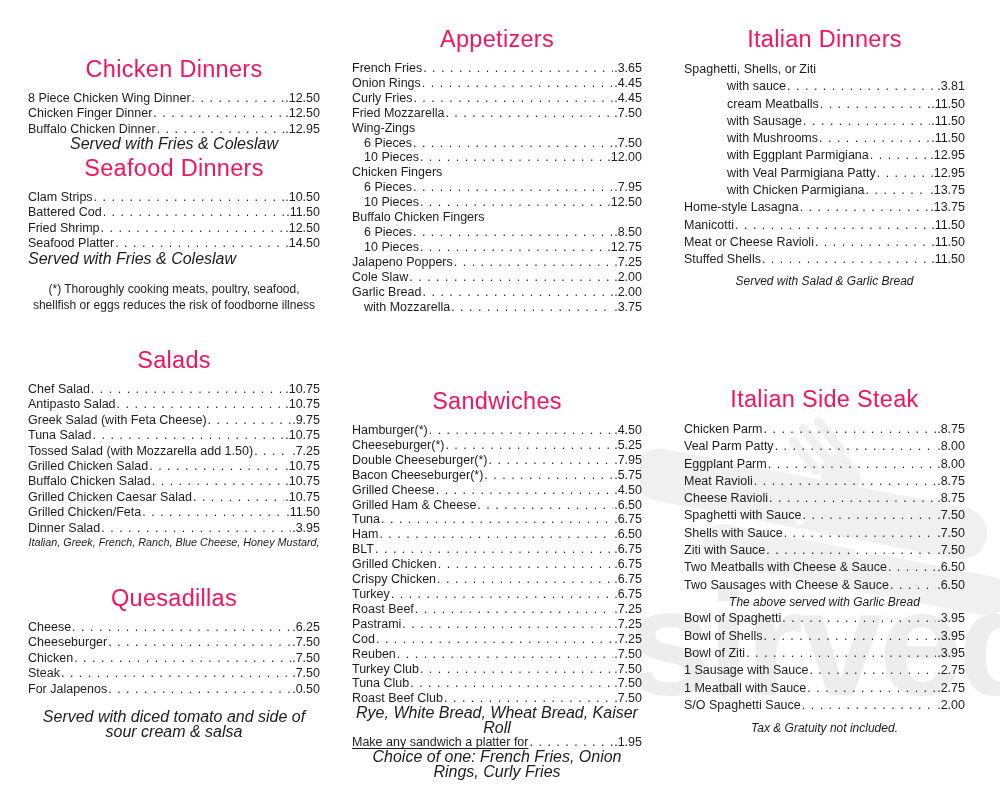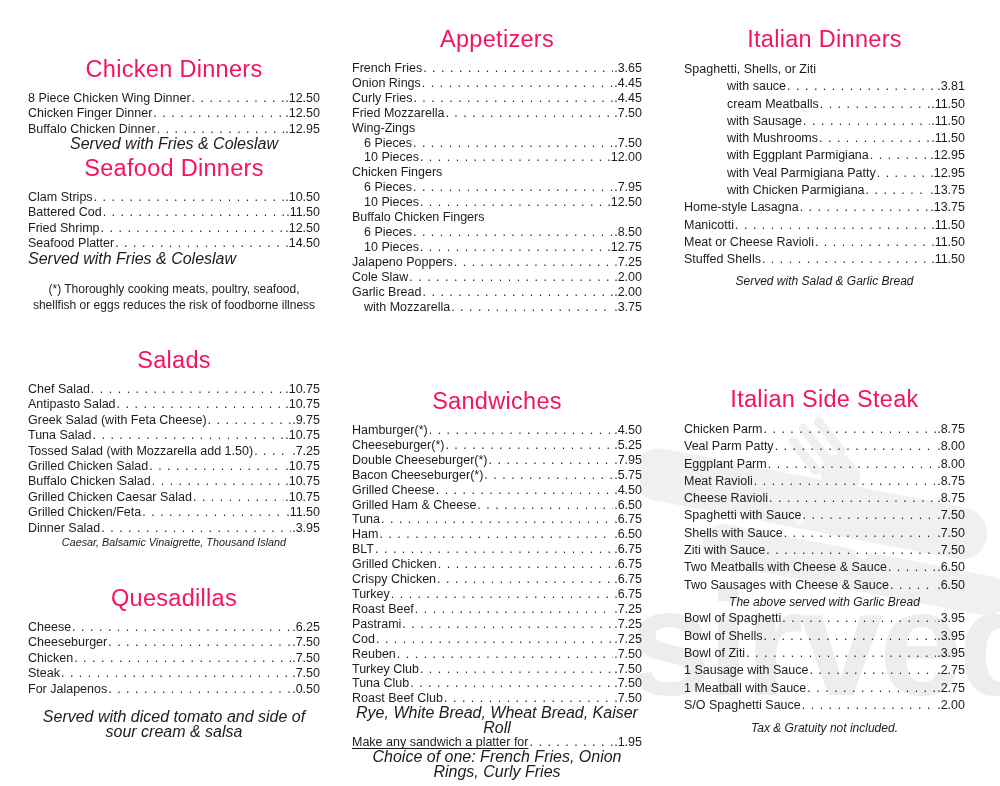--- a/index.html
+++ b/index.html
@@ -209,21 +209,21 @@
         <div class="row">
           <span class="label">Grilled Chicken/Feta</span>
           <span class="leader"></span>
           <span class="price">11.50</span>
         </div>
         <div class="row">
           <span class="label">Dinner Salad</span>
           <span class="leader"></span>
           <span class="price">3.95</span>
         </div>
-        <div class="note small">Caesar, Balsamic Vinaigrette, Thousand Island</div>
+        <div class="note small">Italian, Greek, French, Ranch, Blue Cheese, Honey Mustard,</div>
       </section>
       <section class="menu-section" id="sec-quesadillas">
         <h2 class="section-title">Quesadillas</h2>
         <div class="row">
           <span class="label">Cheese</span>
           <span class="leader"></span>
           <span class="price">6.25</span>
         </div>
         <div class="row">
           <span class="label">Cheeseburger</span>

